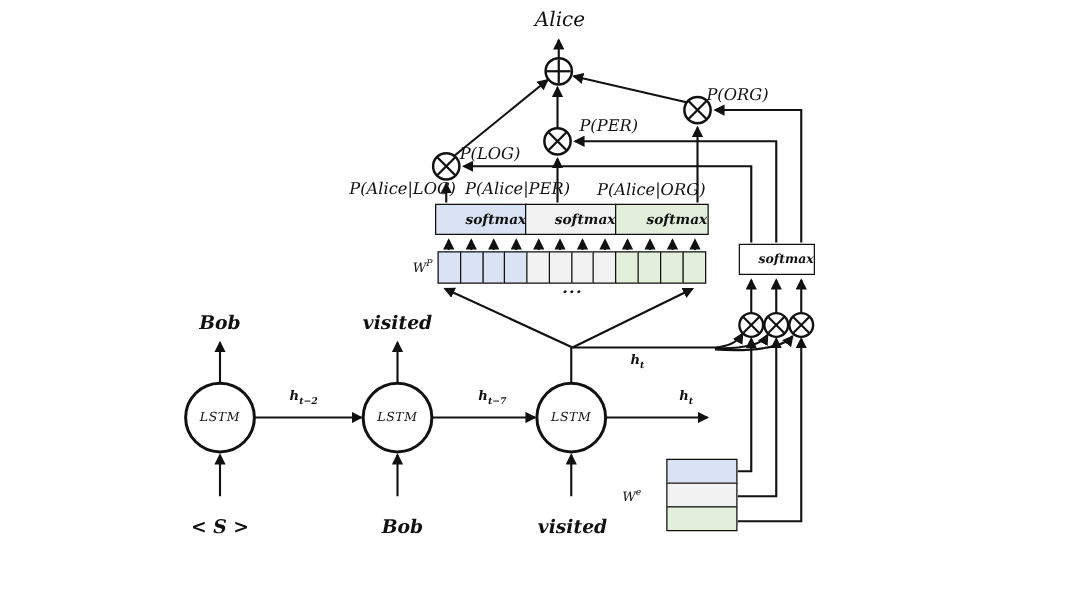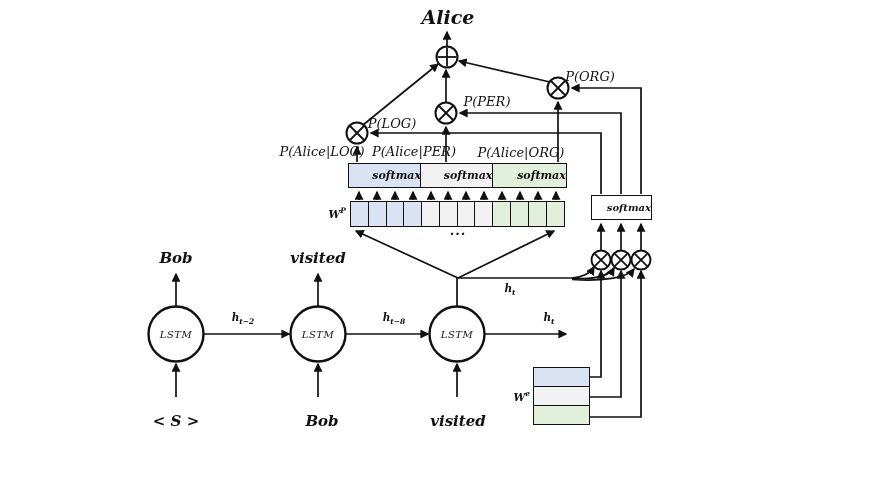--- a/index.html
+++ b/index.html
@@ -6,25 +6,25 @@
   .canvas{
     position:relative;width:872px;height:491px;background:#ffffff;
     font-family:"DejaVu Serif", serif;color:#111;overflow:hidden;
   }
   .canvas svg{position:absolute;left:0;top:0;}
   .lbl{
     position:absolute;font-style:italic;white-space:nowrap;line-height:1;
     transform:translateX(-50%);
   }
   .word{font-weight:bold;font-size:15px;}
-  .word-big{font-weight:bold;font-size:19px;}
+  .word-big{font-weight:normal;font-size:16px;}
   .plabel{font-size:13px;}
   .hlabel{font-weight:bold;font-size:10.5px;text-align:center;}
   .hlabel sub, .wlabel sub{font-size:7.5px;}
-  .wlabel{font-weight:bold;font-size:10.5px;transform:none;}
+  .wlabel{font-weight:normal;font-size:10.5px;transform:none;}
   .wlabel sup{font-size:7.5px;}
   .dots{font-weight:bold;font-size:13px;letter-spacing:1px;}
   .lstm-text{font-size:10px;font-style:italic;letter-spacing:0.5px;}
   .box{
     position:absolute;border:1.6px solid #111;box-sizing:border-box;
     display:flex;align-items:center;justify-content:flex-end;
   }
   .softmax-text{font-style:italic;font-weight:bold;font-size:11px;}
   .softmax-text-sm{font-style:italic;font-weight:bold;font-size:10px;}
   .cell-row{position:absolute;display:flex;}
@@ -257,34 +257,34 @@
   </div>
   <div class="lbl dots" style="left:458px;top:224px;">...</div>
 
   <div class="lbl hlabel" style="left:510px;top:283px;">
     <i>h</i><sub>t</sub>
   </div>
   <div class="lbl hlabel" style="left:243px;top:312px;">
     <i>h</i><sub>t−2</sub>
   </div>
   <div class="lbl hlabel" style="left:394px;top:312px;">
-    <i>h</i><sub>t−8</sub>
+    <i>h</i><sub>t−7</sub>
   </div>
   <div class="lbl hlabel" style="left:549px;top:312px;">
     <i>h</i><sub>t</sub>
   </div>
 
   <div class="lstm-text lstm-label" style="left:176px;top:334px;">LSTM</div>
   <div class="lstm-text lstm-label" style="left:318px;top:334px;">LSTM</div>
   <div class="lstm-text lstm-label" style="left:457px;top:334px;">LSTM</div>
 
   <div class="lbl word" style="left:176px;top:251px;">Bob</div>
   <div class="lbl word" style="left:318px;top:251px;">visited</div>
 
   <div class="lbl word" style="left:176px;top:414px;">&lt; S &gt;</div>
   <div class="lbl word" style="left:322px;top:414px;">Bob</div>
   <div class="lbl word" style="left:458px;top:414px;">visited</div>
 
-  <div class="lbl wlabel" style="left:505px;top:390px;width:25px;text-align:right;">
+  <div class="lbl wlabel" style="left:493px;top:390px;width:25px;text-align:center;">
     <i>W</i><sup>e</sup>
   </div>
 
 </div>
 
 </body></html>

